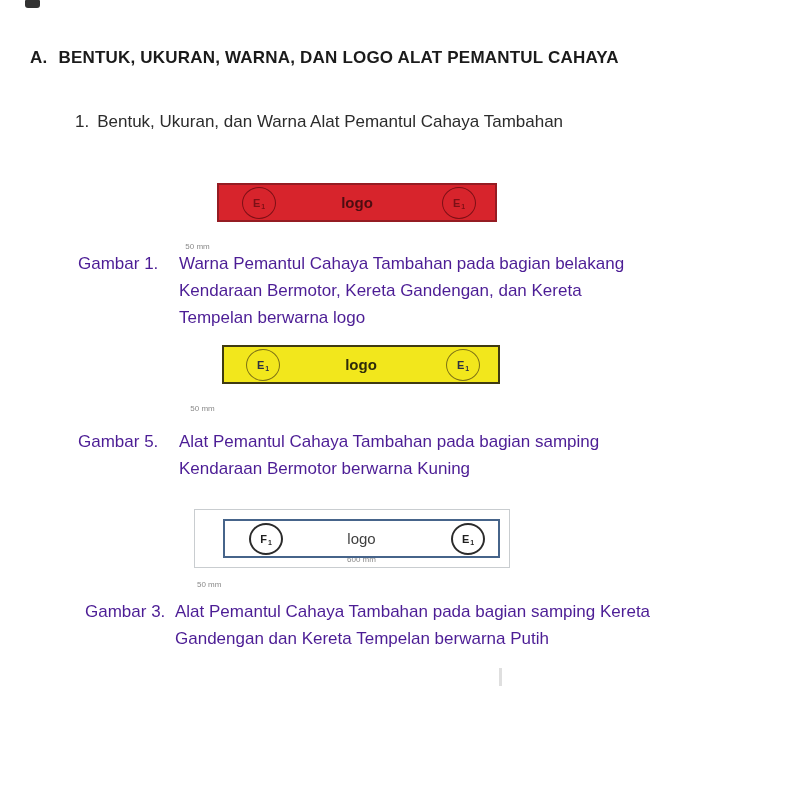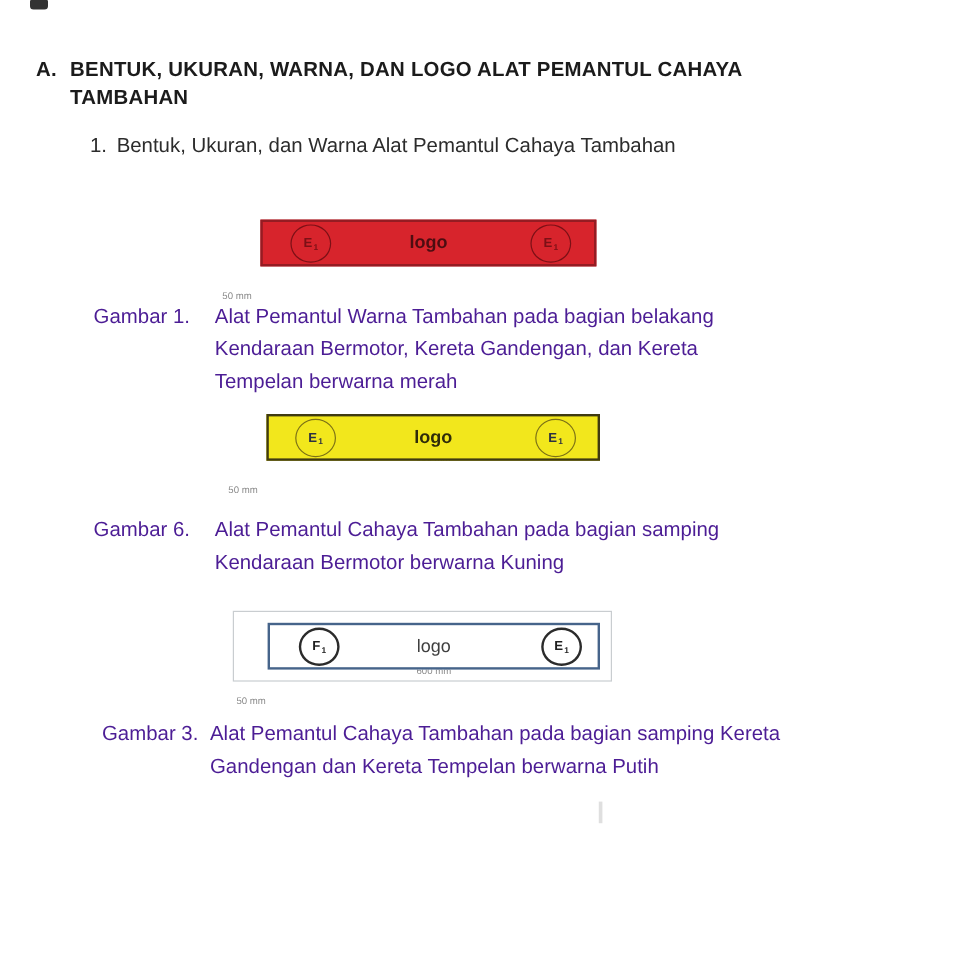--- a/index.html
+++ b/index.html
@@ -59,21 +59,20 @@
 
 <div class="page">
 
   <div class="artifact-topleft"></div>
   <div class="artifact-smudge"></div>
 
   <div class="heading">
     <span>A.</span>
     <span>
       <div>BENTUK, UKURAN, WARNA, DAN LOGO ALAT PEMANTUL CAHAYA</div>
-      <div>TAMBAHAN</div>
     </span>
   </div>
 
   <div class="subheading">
     <span>1.</span>
     <span>Bentuk, Ukuran, dan Warna Alat Pemantul Cahaya Tambahan</span>
   </div>
 
   <div class="fig" style="left:185px; top:164px; width:320px; height:62px;">
     <div class="dim dim-top" style="left:32px; top:1px; width:280px;">600 mm</div>
@@ -87,44 +86,44 @@
       <div class="mark-circle thin" style="left: 223px; border-color: rgb(124, 16, 22); color: rgb(124, 16, 22);">
         <span>E</span>
           <span class="mark-sub">1</span>
       </div>
     </div>
   </div>
 
   <div class="caption" style="left:78px; top:250px;">
     <div class="cap-label" style="width:101px;">Gambar 1.</div>
     <div class="cap-text">
-      <div>Alat Pemantul Warna Tambahan pada bagian belakang</div>
+      <div>Warna Pemantul Cahaya Tambahan pada bagian belakang</div>
       <div>Kendaraan Bermotor, Kereta Gandengan, dan Kereta</div>
-      <div>Tempelan berwarna merah</div>
+      <div>Tempelan berwarna logo</div>
     </div>
   </div>
 
   <div class="fig" style="left:190px; top:331px; width:320px; height:62px;">
     <div class="dim dim-top" style="left:32px; top:1px; width:278px;">600 mm</div>
     <div class="dim dim-left" style="left:0; top:28px; width:25px;">50 mm</div>
     <div class="bar" style="left: 32px; top: 14px; width: 278px; height: 39px; background-color: rgb(242, 231, 28); border-color: rgb(63, 58, 17);">
       <div class="mark-circle thin" style="left: 22px; border-color: rgb(124, 113, 22); color: rgb(44, 49, 66);">
         <span>E</span>
           <span class="mark-sub">1</span>
       </div>
       <div class="bar-label" style="color: rgb(47, 44, 10);">logo</div>
       <div class="mark-circle thin" style="left: 222px; border-color: rgb(124, 113, 22); color: rgb(44, 49, 66);">
         <span>E</span>
           <span class="mark-sub">1</span>
       </div>
     </div>
   </div>
 
   <div class="caption" style="left:78px; top:428px;">
-    <div class="cap-label" style="width:101px;">Gambar 6.</div>
+    <div class="cap-label" style="width:101px;">Gambar 5.</div>
     <div class="cap-text">
       <div>Alat Pemantul Cahaya Tambahan pada bagian samping</div>
       <div>Kendaraan Bermotor berwarna Kuning</div>
     </div>
   </div>
 
   <div class="fig" style="left:194px; top:505px; width:322px; height:68px;">
     <div class="outer-box" style="left: 0px; top: 4px; width: 316px; height: 59px; border-color: rgb(201, 205, 208);"></div>
     <div class="dim dim-top" style="left:29px; top:5px; width:277px;">600 mm</div>
     <div class="dim dim-left" style="left:3px; top:30px; width:23px;">50 mm</div>

